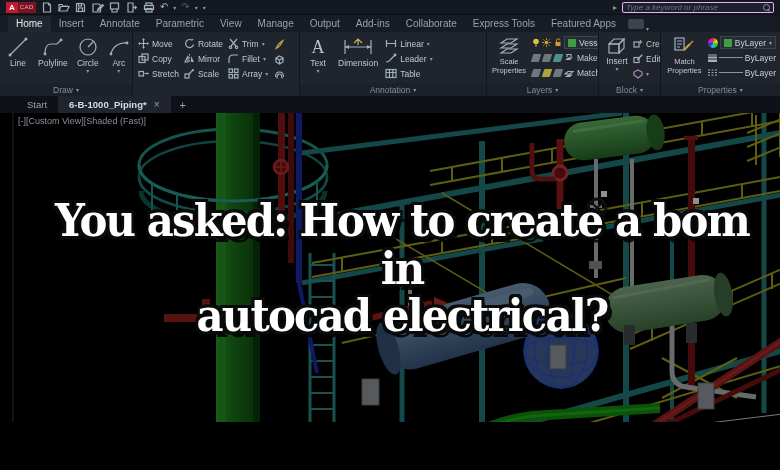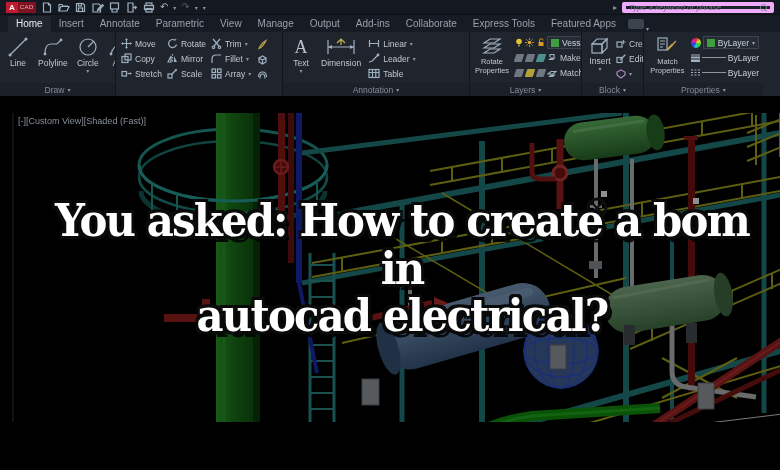--- a/index.html
+++ b/index.html
@@ -20,21 +20,21 @@
   .glyph-btn { font-size:10px; line-height:10px; color:#a9b1bb; }
   .glyph-btn.dim { color:#565d67; }
   .mini-caret { font-size:6px; color:#8d949e; }
   .share { display:flex; align-items:center; gap:3px; color:#9aa2ac; font-size:9px;margin-top:28px; }
   .title-center { position:absolute; left:50%; top:0; height:15px; transform:translateX(-44%);
     display:flex; align-items:center; gap:26px; white-space:nowrap; }
   .title-product { color:#7f8791; font-size:9px; }
   .title-file { color:#9aa3ad; font-size:9px; }
   .tb-right { margin-left:auto; display:flex; align-items:center; gap:5px; }
   .chev { color:#8d949e; font-size:8px; }
-  .searchbox { width:152px; height:11px; background:#1c222b; border:4px solid #f0abfc;
+  .searchbox { width:152px; height:11px; background:#1c222b; border:1px solid #f0abfc;
     border-radius:2px; display:flex; align-items:center; padding:0 3px; }
   .searchbox input { flex:1; background:transparent; border:none; outline:none;
     color:#b7bec7; font-size:8px; font-style:italic; font-family:"Liberation Sans", sans-serif; }
   .searchbox input::placeholder { color:#6d747e; }
   .mag { width:7px; height:7px; position:relative; flex:0 0 auto; }
   .mag::before { content:""; position:absolute; left:0; top:0; width:5px; height:5px;
     border:1px solid #8d949e; border-radius:50%; }
   .mag::after { content:""; position:absolute; left:5px; top:5px; width:3px; height:1px;
     background:#8d949e; transform:rotate(45deg); transform-origin:0 0; }
 
@@ -183,21 +183,21 @@
     <span class="rtab">Add-ins</span>
     <span class="rtab">Collaborate</span>
     <span class="rtab">Express Tools</span>
     <span class="rtab">Featured Apps</span>
     <span class="tab-extra"></span>
     <span class="mini-caret">▾</span>
   </div>
 
   <div class="panels">
 
-    <div class="panel" style="width:116px">
+    <div class="panel" style="width:133px">
       <div class="panel-body">
         <div class="bigbtn">
           <svg width="22" height="22" viewBox="0 0 22 22">
               <line class="ic" x1="3" y1="19" x2="19" y2="3"></line>
               <circle class="icf" cx="3" cy="19" r="1.5"></circle>
               <circle class="icf" cx="19" cy="3" r="1.5"></circle>
             </svg>
           <span>Line</span>
         </div>
         <div class="bigbtn">
@@ -382,21 +382,21 @@
     </div>
 
     <div class="panel" style="width:112px">
       <div class="panel-body" style="gap:3px; padding-left:3px;">
         <div class="bigbtn" style="width:38px">
           <svg width="22" height="20" viewBox="0 0 22 20">
               <polygon class="ic" points="3,7 9,3 19,3 13,7"></polygon>
               <polygon class="ic" points="3,12 9,8 19,8 13,12"></polygon>
               <polygon class="ic" points="3,17 9,13 19,13 13,17"></polygon>
             </svg>
-          <span style="font-size:7.5px">Rotate Properties</span>
+          <span style="font-size:7.5px">Scale Properties</span>
         </div>
         <div class="lay-rows">
           <div class="lay-row">
             <span class="tiny">
               <svg width="8" height="9" viewBox="0 0 8 9">
                   <circle cx="4" cy="3.5" r="2.8" fill="#e3c234"></circle>
                   <rect x="3" y="6.5" width="2" height="2" fill="#9a8a40"></rect>
                 </svg>
               </span>
             <span class="tiny">
@@ -544,20 +544,30 @@
           </div>
         </div>
       </div>
       <div class="panel-label">
         <span>Properties</span>
           <span class="mini-caret">▾</span>
       </div>
     </div>
   </div>
 
+  <div class="filetabs">
+    <span class="ftab">
+      <span>Start</span>
+      </span>
+    <span class="ftab active">
+      <span>6-B-1000_Piping*</span>
+      <span class="close">×</span>
+      </span>
+    <span class="newtab">+</span>
+  </div>
 
   <div class="viewport">
 
     <svg class="scene" width="780" height="357" viewBox="0 0 780 357">
       <defs>
         <linearGradient id="gcol" x1="0" y1="0" x2="1" y2="0">
           <stop offset="0" stop-color="#2da12d"></stop>
             <stop offset=".4" stop-color="#1b7a1b"></stop>
             <stop offset="1" stop-color="#0d4c0f"></stop>
         </linearGradient>

